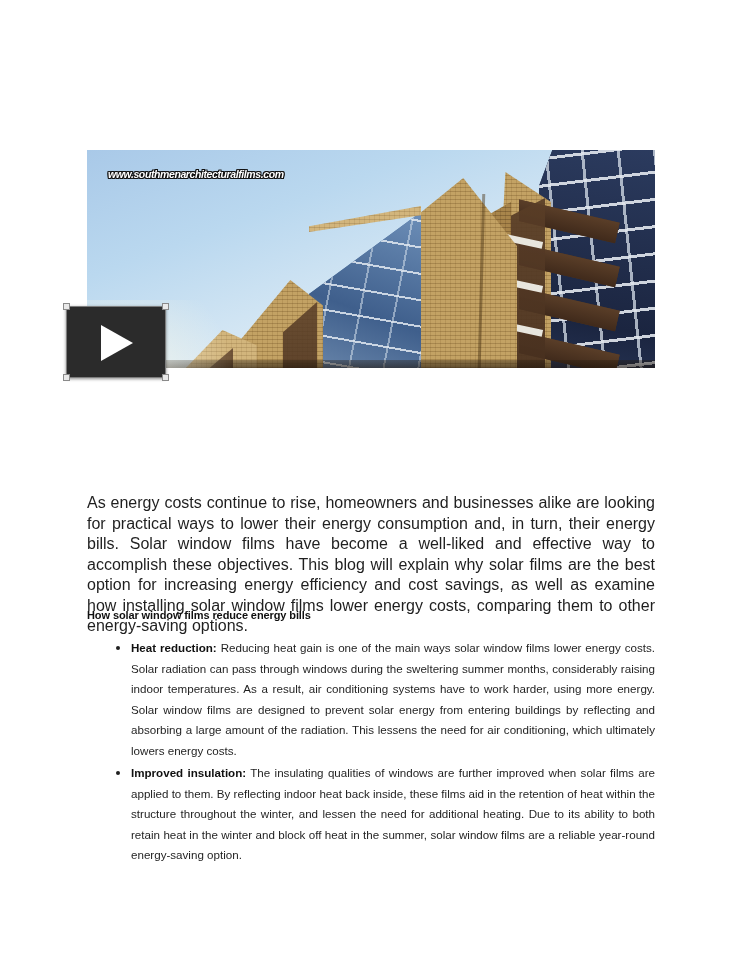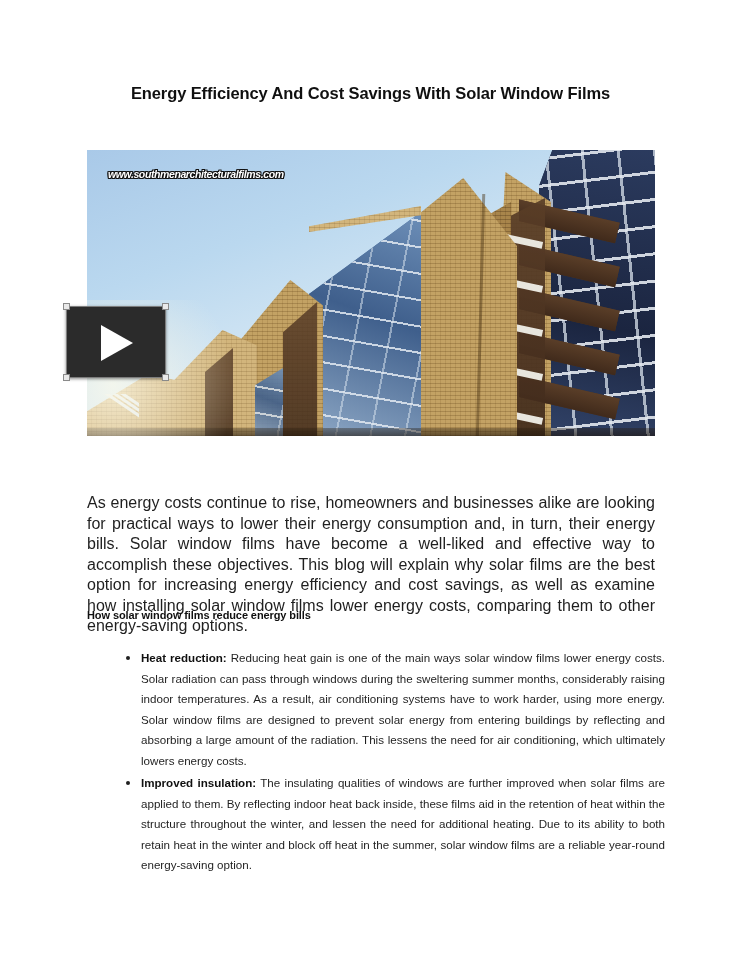--- a/index.html
+++ b/index.html
@@ -34,21 +34,21 @@
     letter-spacing: -0.1px;
     color: #101010;
   }
 
   
   .figure {
     position: absolute;
     left: 87px;
     top: 150px;
     width: 568px;
-    height: 286px;
+    height: 218px;
     overflow: hidden;
     background: #b9d4ec;
     text-align: right;
   }
 
   
   .sky {
     position: absolute;
     inset: 0;
     background: linear-gradient(160deg, #a9c9e8 0%, #bad8ef 30%, #d5e7f4 58%, #eaf1f6 78%, #f3f1ea 100%);
@@ -177,21 +177,21 @@
     font-weight: bold;
     color: #101010;
     letter-spacing: -0.1px;
   }
 
   .bullets {
     position: absolute;
     left: 87px;
     top: 638px;
     width: 568px;
-    margin: 10px;
+    margin: 0;
     padding: 0;
     list-style: none;
   }
   .bullets li {
     position: relative;
     padding-left: 44px;
     margin-bottom: 2px;
     font-size: 11.6px;
     line-height: 20.5px;
     text-align: justify;
@@ -206,21 +206,20 @@
     border-radius: 50%;
     background: #1f1f1f;
   }
   .bullets li b { font-weight: bold; color: #101010; }
 </style>
 </head>
 <body>
 
 <div class="page">
 
-  <div class="doc-title">Energy Efficiency And Cost Savings With Solar Window Films</div>
 
   <div class="figure">
     <div class="sky"></div>
 
     <div class="photo">
 
       <div class="sh glass-dk" style="left:452px; top:-6px; width:130px; height:300px;
            clip-path: polygon(12% 0%, 100% 0%, 100% 100%, 0% 100%, 0% 14%);"></div>
 
       <div class="sh brick" style="left:404px; top:22px; width:60px; height:272px;

